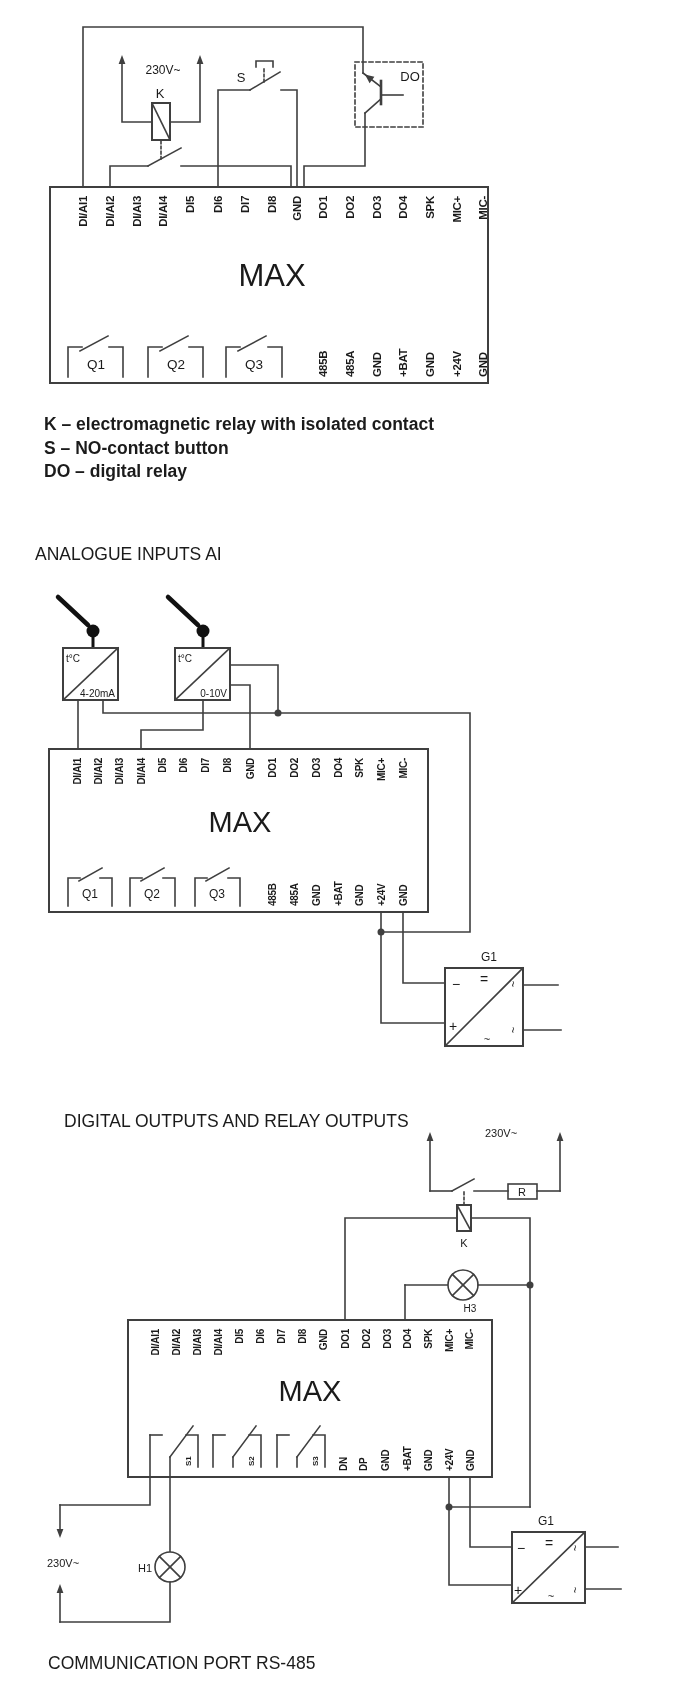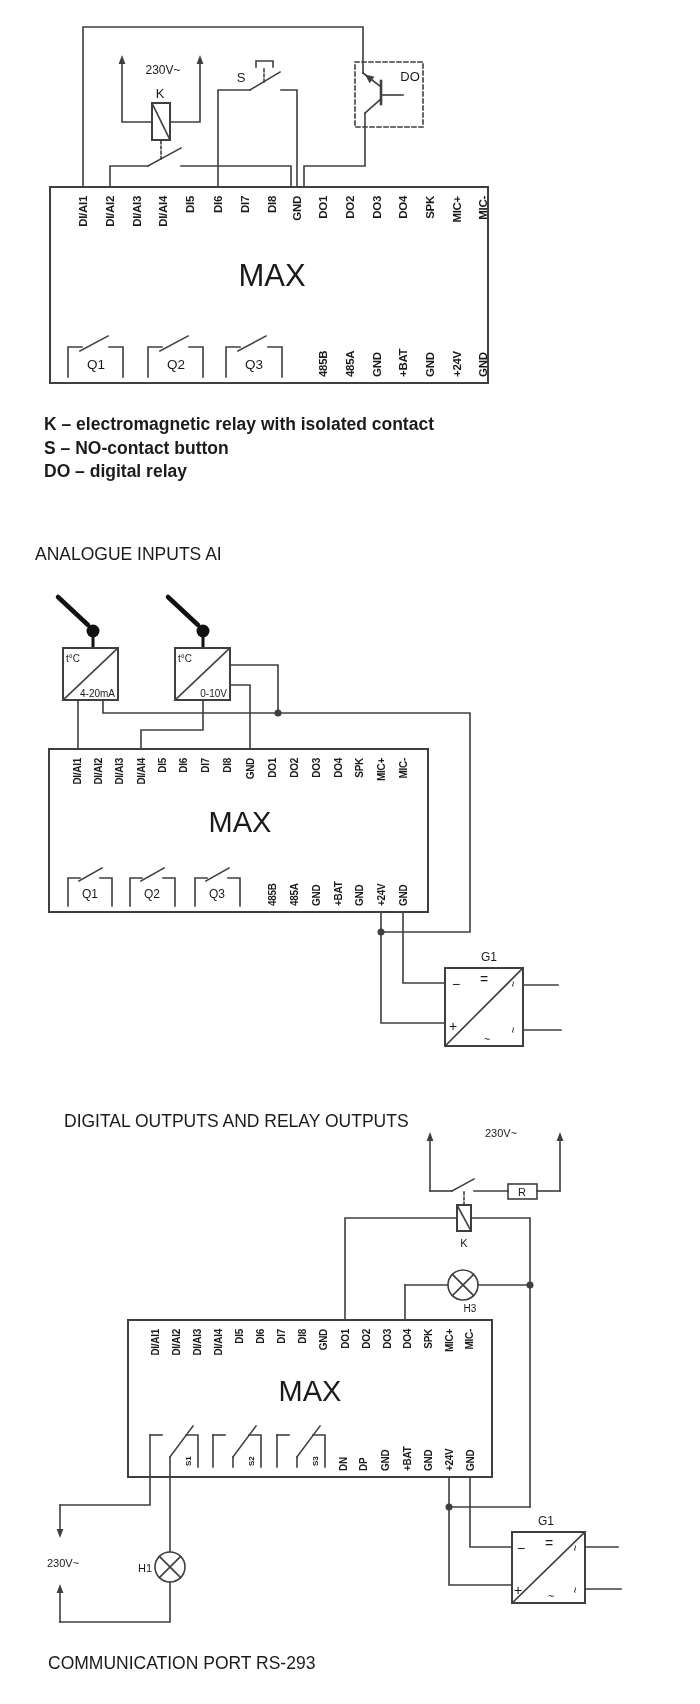--- a/index.html
+++ b/index.html
@@ -350,15 +350,15 @@
   </g>
 </svg>
 
 <div class="caption legend-block" style="left:44px;top:413px;font-weight:bold;">
   <div>K – electromagnetic relay with isolated contact</div>
   <div>S – NO-contact button</div>
   <div>DO – digital relay</div>
 </div>
 <div class="caption" style="left:35px;top:544px;">ANALOGUE INPUTS AI</div>
 <div class="caption" style="left:64px;top:1081px;margin-top:30px;">DIGITAL OUTPUTS AND RELAY OUTPUTS</div>
-<div class="caption" style="left:48px;top:1653px;">COMMUNICATION PORT RS-293</div>
+<div class="caption" style="left:48px;top:1653px;">COMMUNICATION PORT RS-485</div>
 
 </div>
 
 </body></html>

